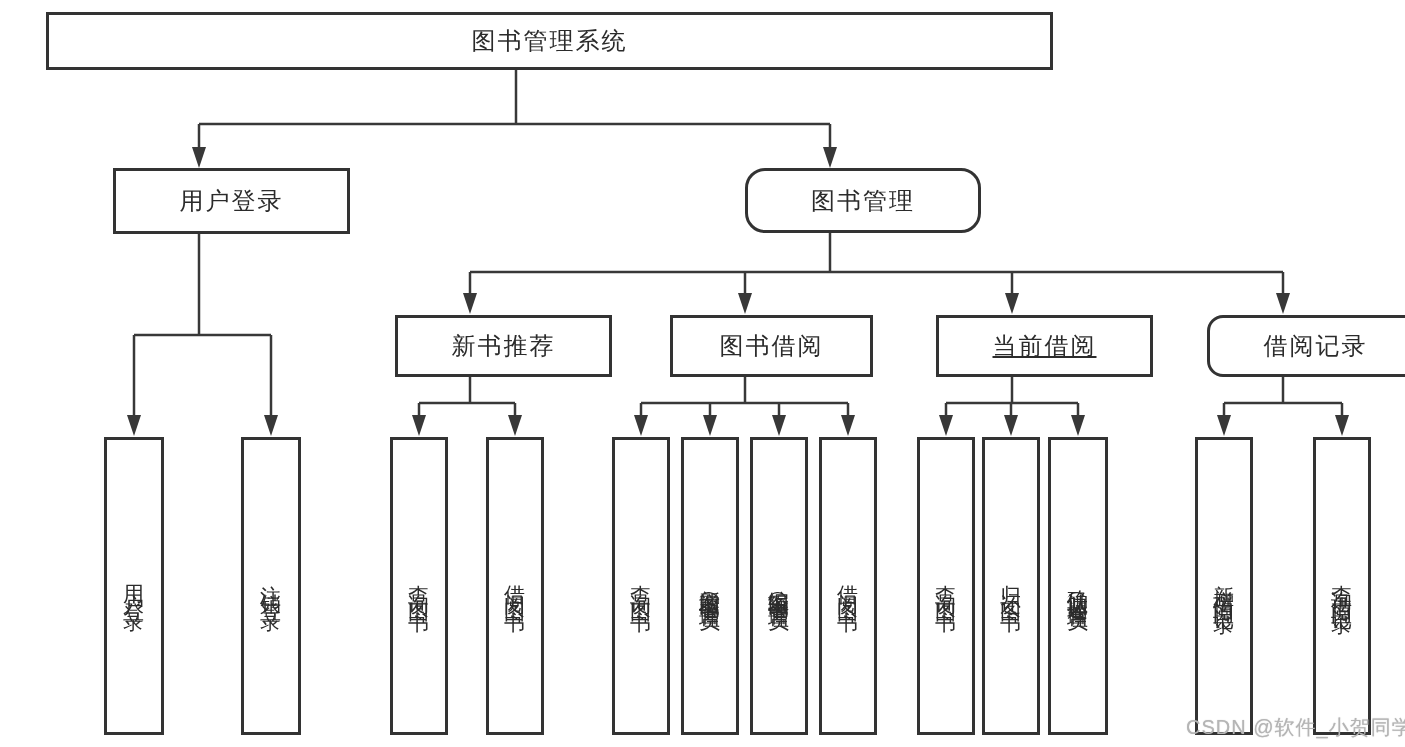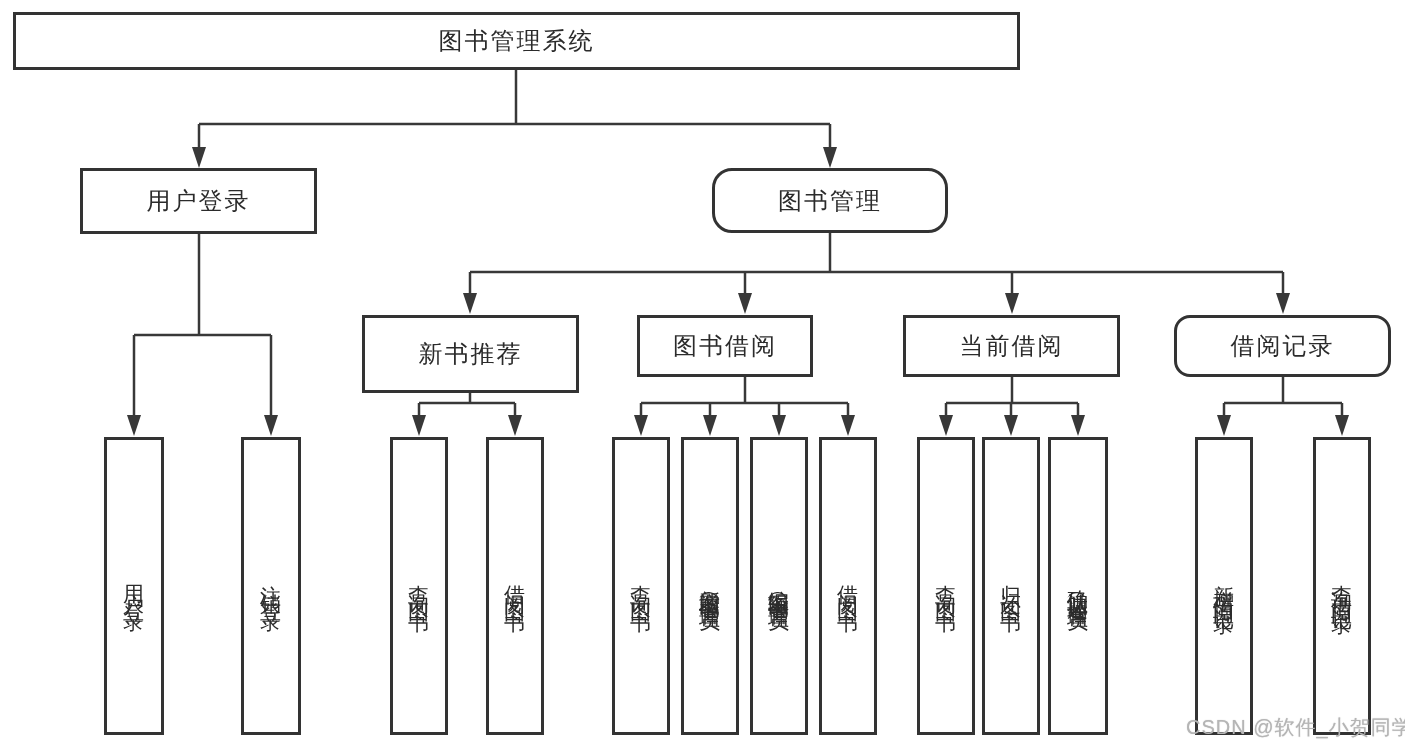--- a/index.html
+++ b/index.html
@@ -29,20 +29,21 @@
     display: flex;
     align-items: center;
     justify-content: center;
     z-index: 2;
     color: #2b2b2b;
   }
   .hnode {
     font-size: 24px;
     letter-spacing: 2px;
     white-space: nowrap;
+    margin-left: 33px;
   }
   .vnode .vlabel {
     writing-mode: vertical-rl;
     text-orientation: mixed;
     font-size: 21px;
     letter-spacing: 9px;
     line-height: 1;
     color: #2b2b2b;
   }
   .watermark {
@@ -129,23 +130,23 @@
       <polygon points="1217,415 1231,415 1224,436"></polygon>
       <polygon points="1335,415 1349,415 1342,436"></polygon>
     </g>
   </svg>
 
   <div class="node hnode" style="left:13px; top:12px; width:1007px; height:58px;">图书管理系统</div>
 
   <div class="node hnode" style="left:80px; top:168px; width:237px; height:66px;">用户登录</div>
   <div class="node hnode" style="left:712px; top:168px; width:236px; height:65px;border-radius:20px;">图书管理</div>
 
-  <div class="node hnode" style="left:362px; top:315px; width:217px; height:78px;">新书推荐</div>
-  <div class="node hnode" style="left:637px; top:315px; width:176px; height:62px;">图书借阅</div>
-  <div class="node hnode" style="left:903px; top:315px; width:217px; height:62px;">当前借阅</div>
+  <div class="node hnode" style="left:362px; top:315px; width:217px; height:62px;">新书推荐</div>
+  <div class="node hnode" style="left:637px; top:315px; width:203px; height:62px;">图书借阅</div>
+  <div class="node hnode" style="left:903px; top:315px; width:217px; height:62px;text-decoration:underline;">当前借阅</div>
   <div class="node hnode" style="left:1174px; top:315px; width:217px; height:62px;border-radius:16px;">借阅记录</div>
 
   <div class="node vnode" style="left:104px; top:437px; width:60px; height:298px;">
     <span class="vlabel">用户登录</span>
   </div>
   <div class="node vnode" style="left:241px; top:437px; width:60px; height:298px;">
     <span class="vlabel">注销登录</span>
   </div>
 
   <div class="node vnode" style="left:390px; top:437px; width:58px; height:298px;">

